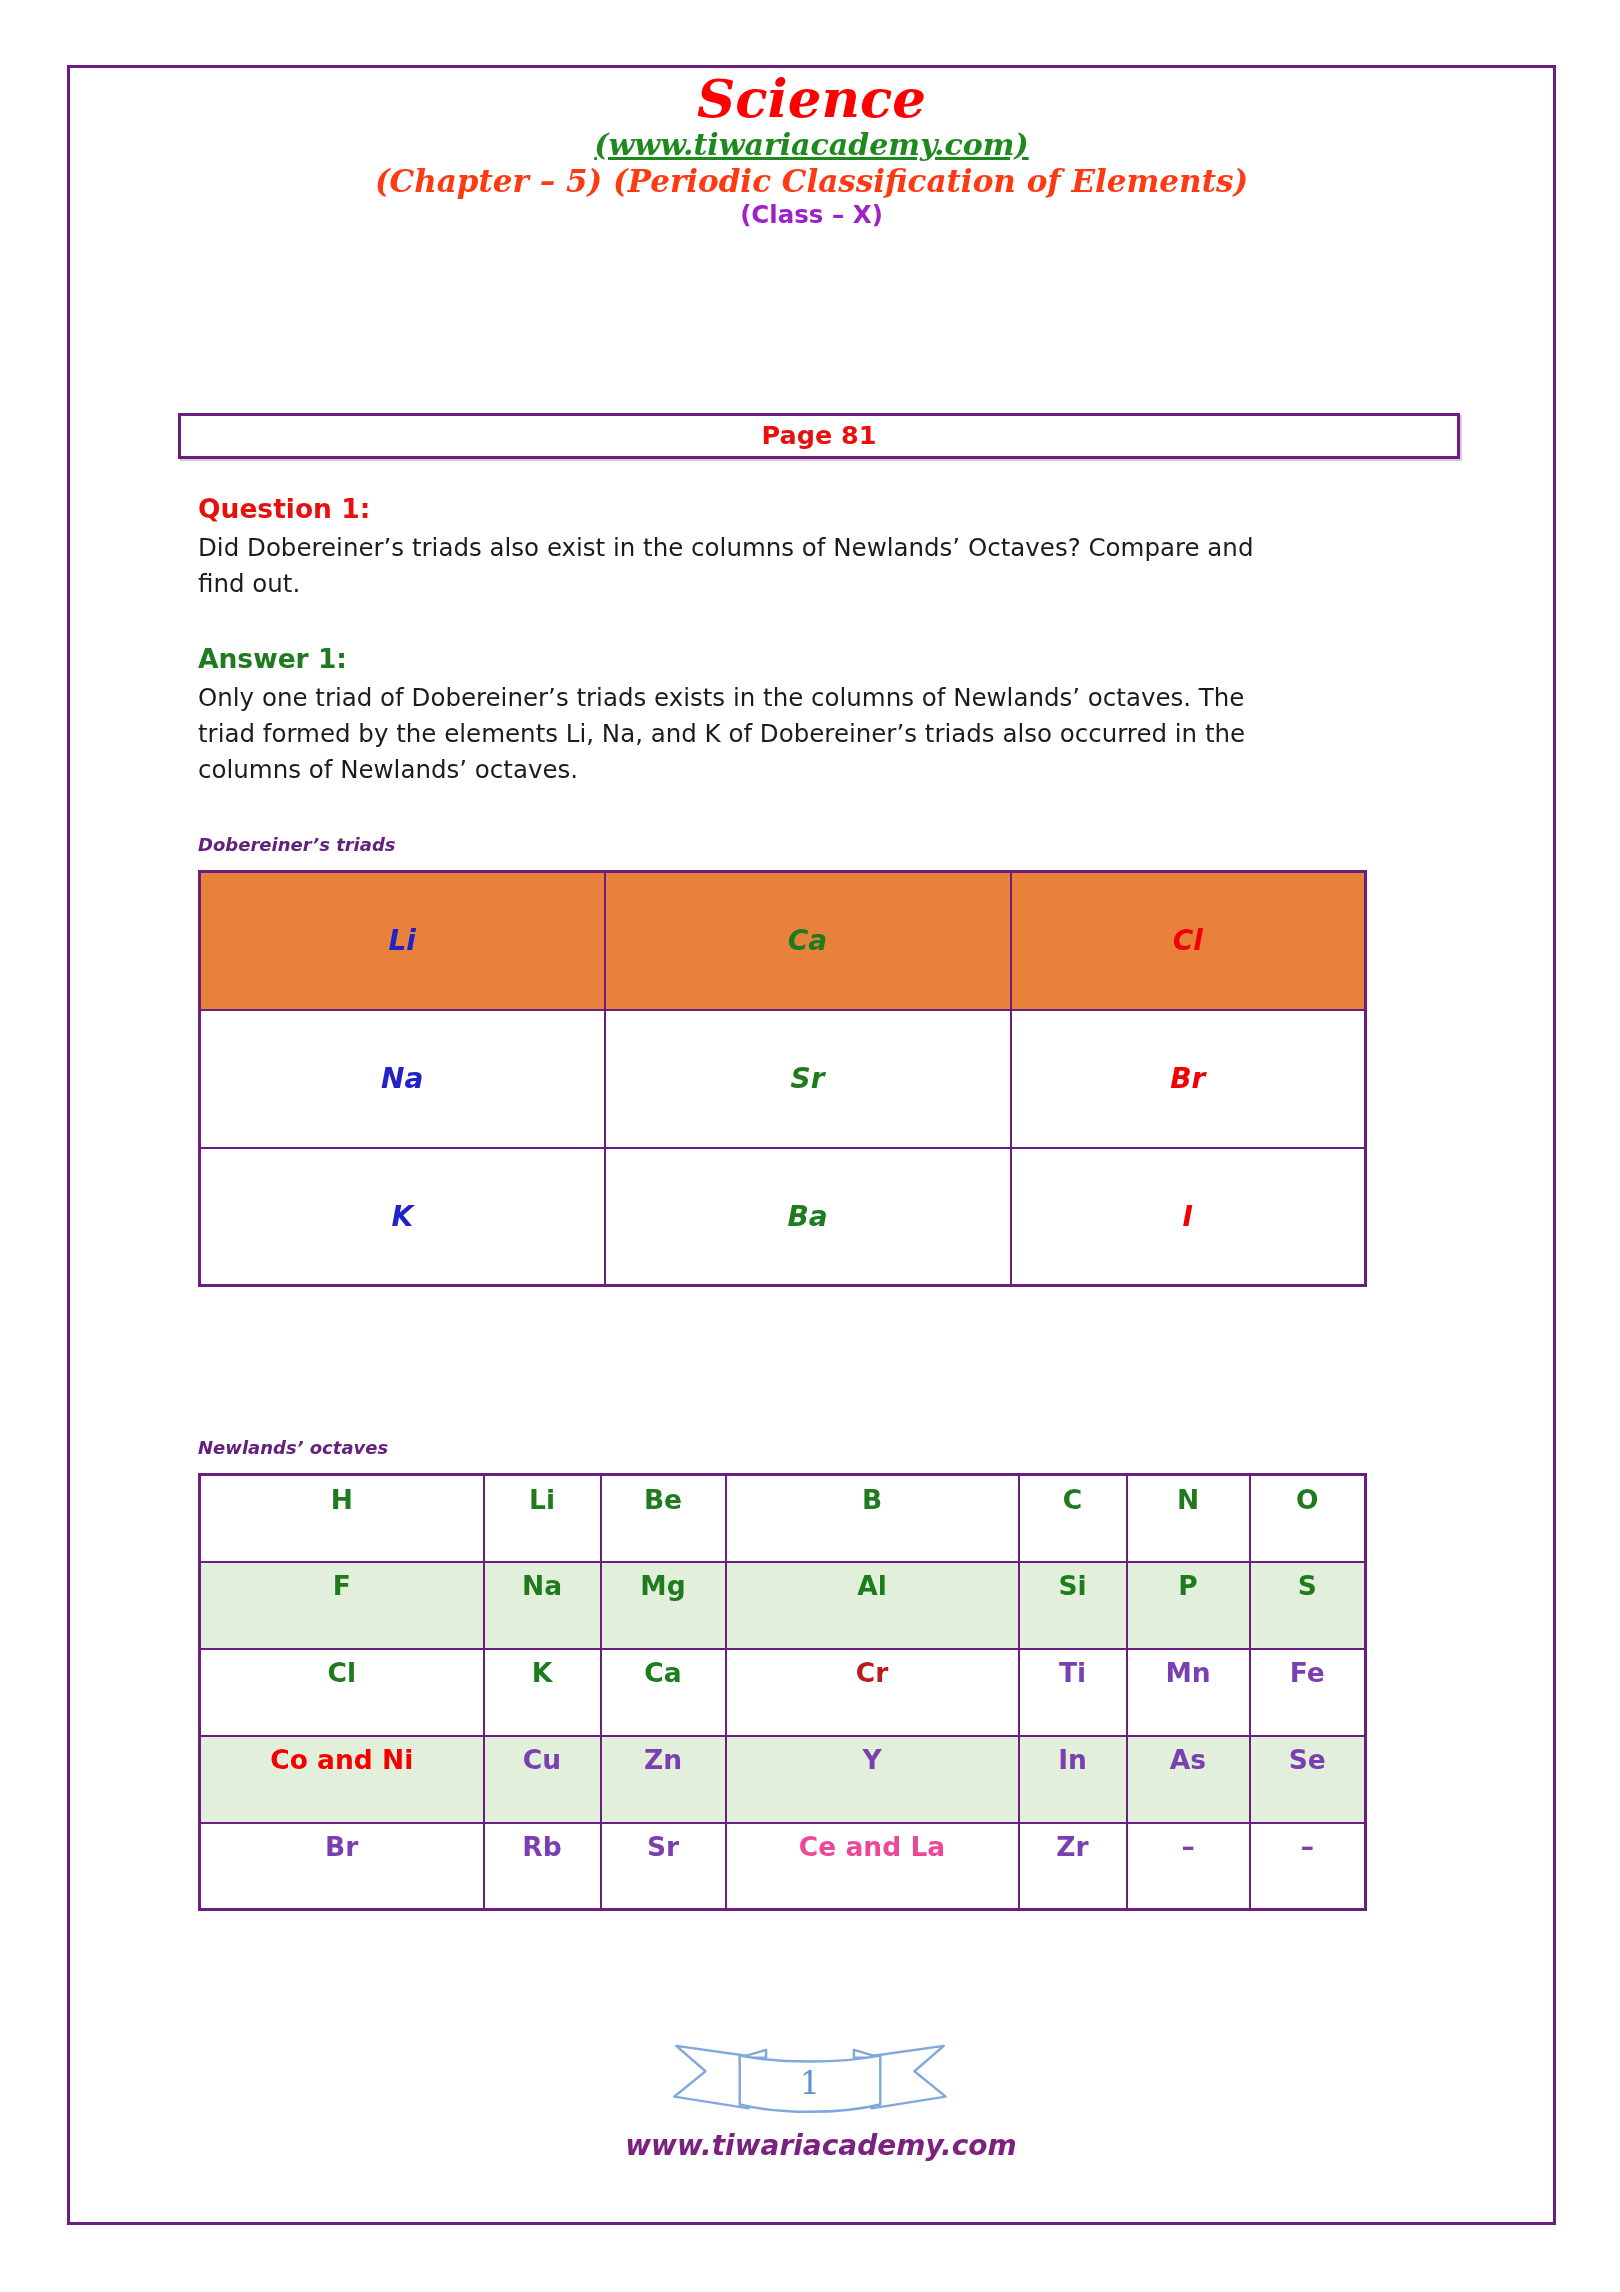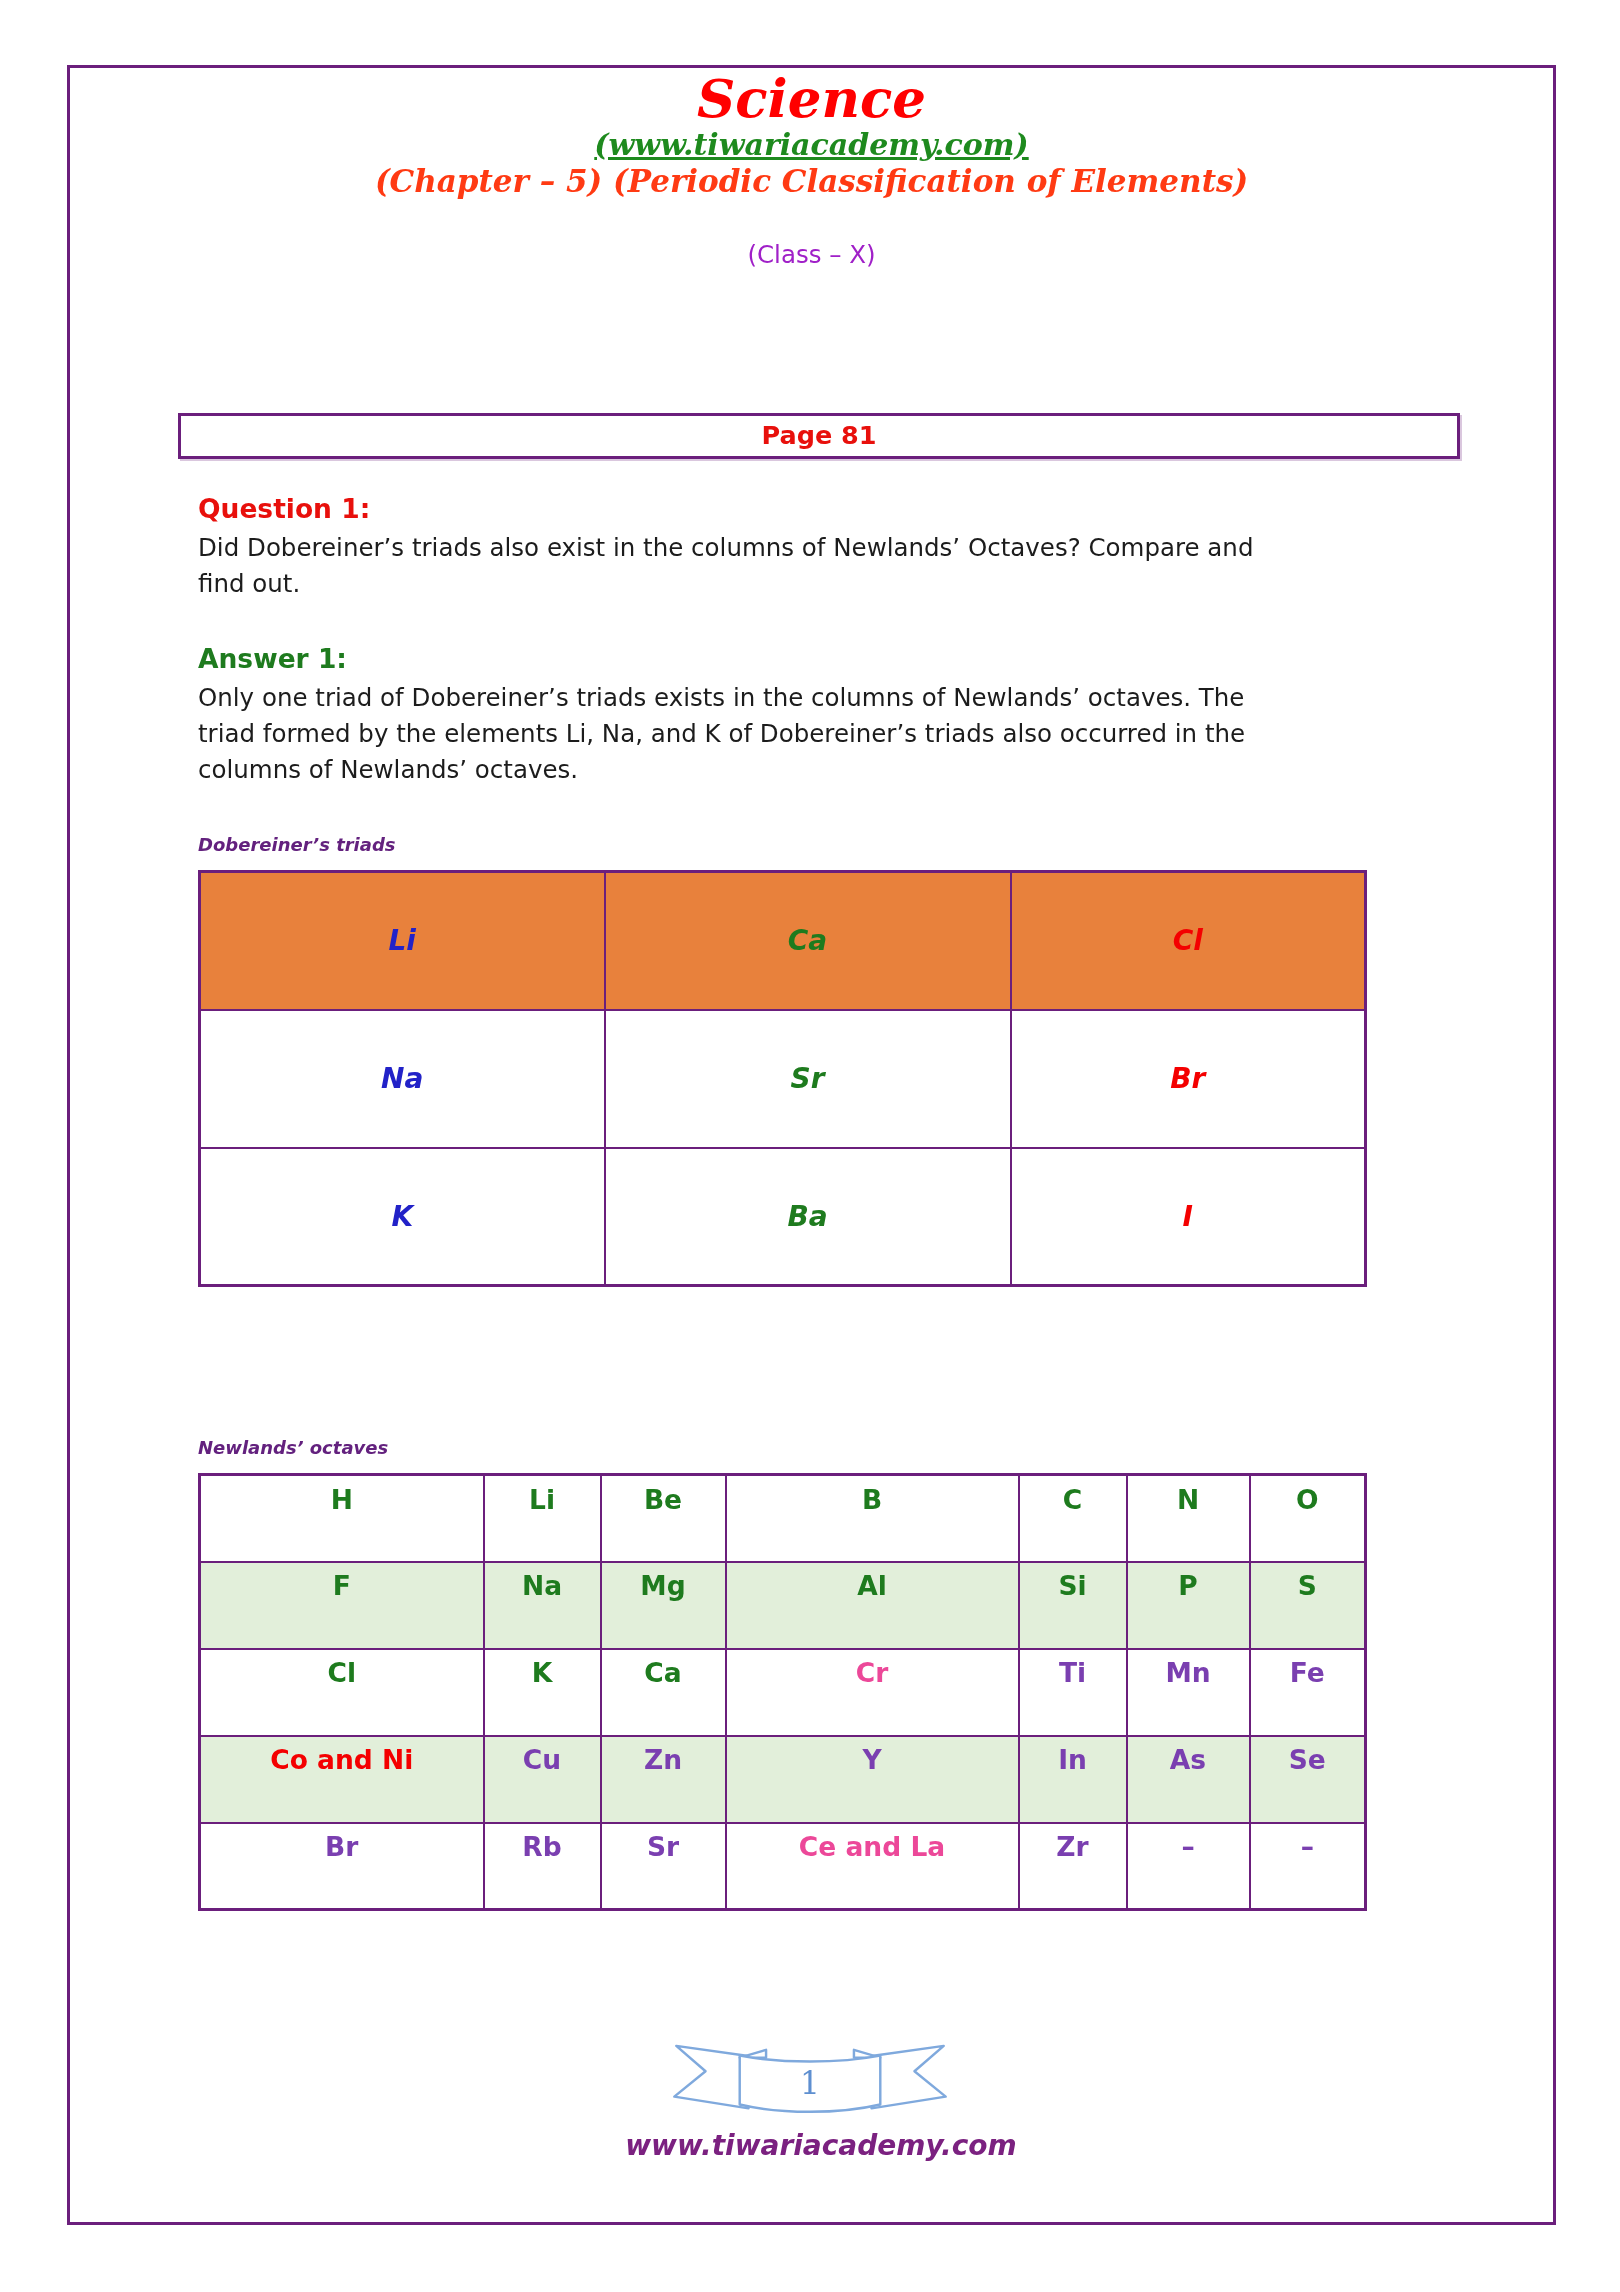--- a/index.html
+++ b/index.html
@@ -15,21 +15,21 @@
   }
   
   .hdr{left:67px;width:1489px;text-align:center;}
   #doc-title{top:67px;font-family:"DejaVu Serif",serif;font-style:italic;font-weight:bold;
     font-size:53px;color:var(--title_red,#FF0000);}
   #doc-site{top:127px;font-family:"DejaVu Serif",serif;font-style:italic;font-weight:bold;
     font-size:30px;color:var(--site_green,#1E8A1E);}
   #doc-site span{text-decoration:underline;}
   #doc-chapter{top:163px;font-family:"DejaVu Serif",serif;font-style:italic;font-weight:bold;
     font-size:31px;color:var(--chapter_red,#FF3A13);}
-  #doc-class{top:200px;font-weight:normal;font-size:24.5px;color:var(--class_purple,#A020C8);margin-top:40px;}
+  #doc-class{top:200px;font-weight:bold;font-size:24.5px;color:var(--class_purple,#A020C8);}
   
   #page-banner{
     left:178px;top:413px;width:1282px;height:46px;box-sizing:border-box;
     border:3.9px solid var(--border_purple,#6B1F7C);
     box-shadow:2px 2px 0 rgba(107,31,124,0.25);
     text-align:center;line-height:39px;font-size:25.5px;font-weight:bold;
     color:var(--heading_red,#E8100C);
   }
   
   .q-head{left:198px;font-size:26.5px;font-weight:bold;color:var(--heading_red,#E8100C);}
@@ -146,21 +146,21 @@
             <td style="color: rgb(30, 123, 30);">Mg</td>
             <td style="color: rgb(30, 123, 30);">Al</td>
             <td style="color: rgb(30, 123, 30);">Si</td>
             <td style="color: rgb(30, 123, 30);">P</td>
             <td style="color: rgb(30, 123, 30);">S</td>
           </tr>
           <tr>
             <td style="color: rgb(30, 123, 30);">Cl</td>
             <td style="color: rgb(30, 123, 30);">K</td>
             <td style="color: rgb(30, 123, 30);">Ca</td>
-            <td style="color: #ec4899;">Cr</td>
+            <td style="color: #b91c1c;">Cr</td>
             <td style="color: rgb(122, 63, 176);">Ti</td>
             <td style="color: rgb(122, 63, 176); margin-left: 40px;">Mn</td>
             <td style="color: rgb(122, 63, 176);">Fe</td>
           </tr>
           <tr>
             <td style="color: rgb(244, 0, 0);">Co and Ni</td>
             <td style="color: rgb(122, 63, 176);">Cu</td>
             <td style="color: rgb(122, 63, 176);">Zn</td>
             <td style="color: rgb(122, 63, 176);">Y</td>
             <td style="color: rgb(122, 63, 176);">In</td>

